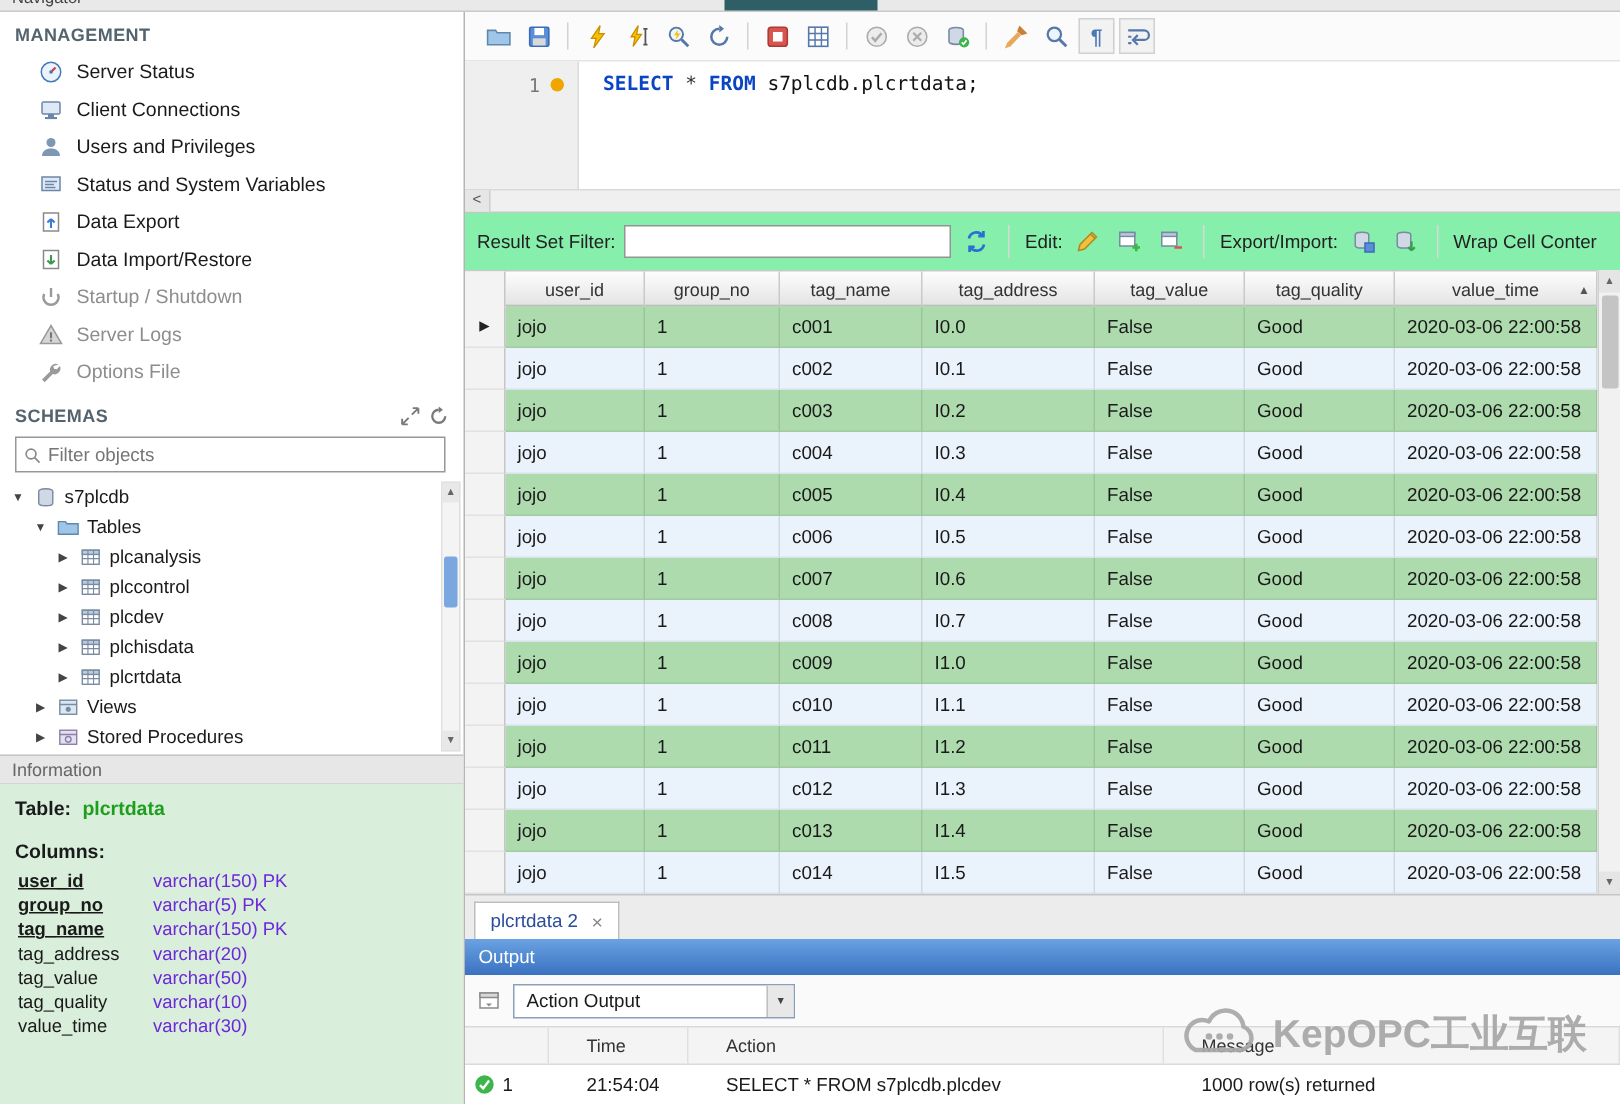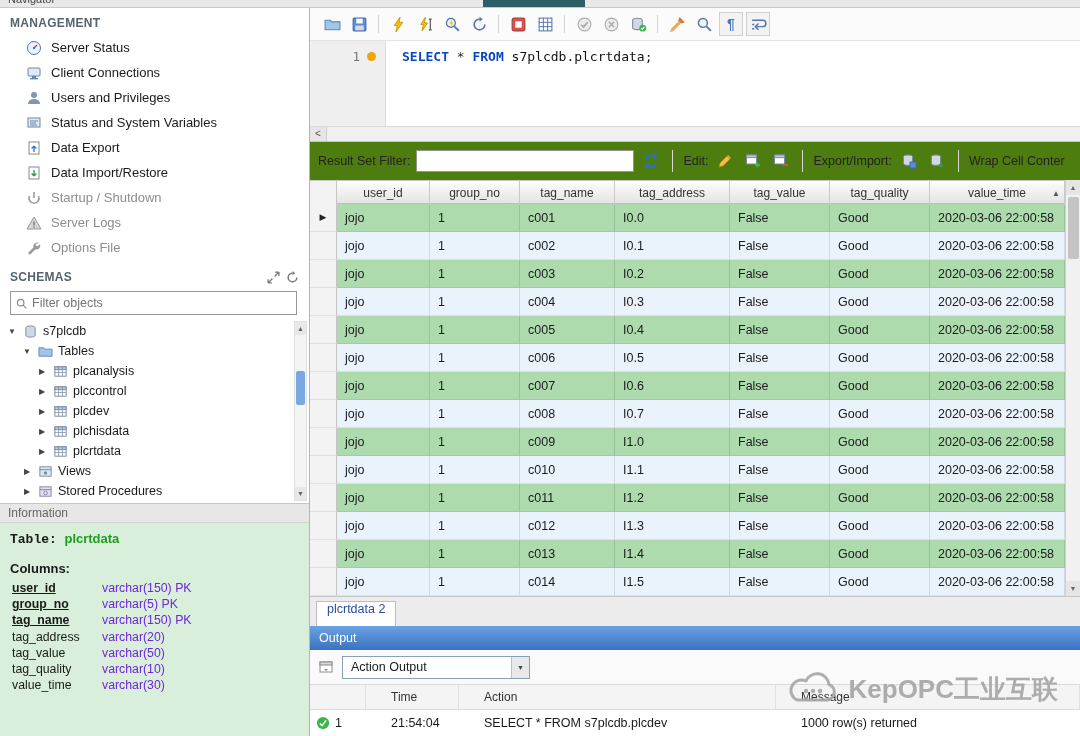--- a/index.html
+++ b/index.html
@@ -34,21 +34,21 @@
   .tree-row{display:flex;align-items:center;gap:5px;height:20px;font-size:12.5px;cursor:default;}
   .expander{width:12px;font-size:8px;color:#444;text-align:center;flex:none;}
   .tree-row .ic{width:15px;height:15px;}
   .tree-scroll{position:absolute;right:2px;top:2px;bottom:2px;width:13px;display:flex;flex-direction:column;align-items:center;background:#f4f4f4;border:1px solid #e0e0e0;}
   .ts-btn{height:13px;width:100%;display:flex;align-items:center;justify-content:center;font-size:7px;color:#666;background:#e8e8e8;}
   .ts-thumb{width:9px;height:34px;background:#7aa7e0;border-radius:2px;margin-top:36px;}
   .ts-fill{flex:1;}
   .info-head{height:20px;background:#e7e7e7;border-top:1px solid #c6c6c6;border-bottom:1px solid #d4d4d4;color:#666;font-size:12px;display:flex;align-items:center;padding-left:8px;flex:none;}
   .info-panel{flex:1;background:#d9efdb;padding:8px 10px;overflow:hidden;}
   .info-table-line{font-size:13px;margin-bottom:14px;}
-  .info-table-line .lbl{font-weight:bold;font-family:Liberation Mono, monospace;}
+  .info-table-line .lbl{font-weight:bold;}
   .info-table-line .tname{font-weight:bold;color:var(--tbl-green);margin-left:4px;}
   .info-cols-label{font-weight:bold;font-size:13px;margin-bottom:4px;}
   .info-col-row{display:flex;height:16.2px;align-items:center;}
   .col-name{width:92px;font-size:12.3px;padding-left:2px;}
   .col-name.pk{font-weight:bold;text-decoration:underline;}
   .col-type{color:#6d28d9;font-size:12.3px;}
 
   
   .main{flex:1;display:flex;flex-direction:column;min-width:0;position:relative;background:#fff;}
   .toolbar{height:32px;display:flex;align-items:center;gap:3px;padding:0 10px;background:#fbfbfb;flex:none;}
@@ -61,21 +61,21 @@
   .gutter{width:76px;background:#efefef;border-right:1px solid #dcdcdc;display:flex;justify-content:flex-end;gap:7px;padding:8px 9px 0 0;flex:none;}
   .gutter .ln{font-family:"DejaVu Sans Mono",monospace;font-size:12.5px;color:#777;}
   .gutter .dot{width:9px;height:9px;border-radius:50%;background:#f0a500;margin-top:3px;flex:none;}
   .code{padding:8px 0 0 16px;font-family:"DejaVu Sans Mono",monospace;font-size:13px;white-space:pre;color:#111;}
   .kw{color:var(--kw);font-weight:bold;}
   .star{color:#333;}
 
   .hscroll{height:16px;background:#f0f0f0;border-top:1px solid #dadada;border-bottom:1px solid #c6c6c6;display:flex;align-items:stretch;flex:none;}
   .hs-btn{width:17px;display:flex;align-items:center;justify-content:center;background:#e6e6e6;border-right:1px solid #cfcfcf;color:#555;font-size:10px;cursor:pointer;}
 
-  .rtoolbar{height:38px;display:flex;align-items:center;gap:6px;padding:0 8px;background:#4d7c0f;white-space:nowrap;overflow:hidden;flex:none;}
+  .rtoolbar{height:38px;display:flex;align-items:center;gap:6px;padding:0 8px;background:#86efac;white-space:nowrap;overflow:hidden;flex:none;}
   .rt-label{font-size:12.5px;color:#222;flex:none;}
   .rt-input{width:218px;height:22px;border:1px solid #949494;flex:none;font-family:"Liberation Sans",sans-serif;padding:0 4px;}
   .rt-btn{width:22px;height:22px;border:none;background:transparent;display:flex;align-items:center;justify-content:center;cursor:pointer;padding:0;flex:none;}
   .rt-btn svg{width:16px;height:16px;}
   .rt-sep{width:1px;height:22px;background:#d8d8d8;margin:0 4px;flex:none;}
 
   .gridwrap{height:416px;display:flex;flex:none;}
   .grid{flex:1;min-width:0;overflow:hidden;}
   .gcols{display:grid;grid-template-columns:27px 93px 90px 95px 115px 100px 100px 135px;}
   .grid-header{height:24px;background:linear-gradient(#fdfdfd,#e4e4e4);border-top:1px solid #c8c8c8;border-bottom:1px solid #bdbdbd;}
@@ -86,21 +86,21 @@
   .gutter-cell{background:#f3f3f3;border-right:1px solid #c5c5c5;justify-content:center;padding:0;font-size:9px;color:#222;}
   .row-green{background:var(--row-green);}
   .row-blue{background:var(--row-blue);}
 
   .vscroll{width:15px;background:#f1f1f1;border-left:1px solid #d0d0d0;display:flex;flex-direction:column;align-items:center;flex:none;}
   .vs-btn{height:15px;width:100%;display:flex;align-items:center;justify-content:center;font-size:7px;color:#666;background:#e5e5e5;}
   .vs-thumb{width:11px;height:62px;background:#c4c4c4;border-radius:2px;margin-top:2px;}
   .vs-fill{flex:1;}
 
   .tabbar{height:30px;background:#ececec;border-top:1px solid #c6c6c6;display:flex;align-items:flex-end;padding-left:6px;flex:none;}
-  .rtab{height:25px;background:#fff;border:1px solid #bdbdbd;border-bottom:none;display:flex;align-items:center;gap:9px;padding:0 10px;font-size:12.5px;color:#2a4d9b;cursor:pointer;flex-direction:column;}
+  .rtab{height:25px;background:#fff;border:1px solid #bdbdbd;border-bottom:none;display:flex;align-items:center;gap:9px;padding:0 10px;font-size:12.5px;color:#2a4d9b;cursor:pointer;}
   .rtab .close{color:#888;font-size:13px;}
 
   .outheader{height:24px;background:linear-gradient(#6aa2e2,var(--out-blue));color:#fff;font-size:12.5px;display:flex;align-items:center;padding-left:9px;flex:none;text-align:center;}
   .outtoolbar{height:34px;display:flex;align-items:center;gap:8px;padding-left:8px;background:#fafafa;flex:none;}
   .dropdown{width:188px;height:23px;border:1px solid #8aa0b8;background:#fff;display:flex;align-items:center;font-size:12.5px;padding-left:8px;cursor:pointer;}
   .dd-arrow{margin-left:auto;width:18px;height:100%;background:#e8e8e8;border-left:1px solid #c0c0c0;display:flex;align-items:center;justify-content:center;font-size:7px;color:#444;}
   .ogcols{display:grid;grid-template-columns:56px 76px 300px 1fr;gap:17px;}
   .outgrid-header{height:26px;background:#f4f4f4;border-top:1px solid #dadada;border-bottom:1px solid #dadada;flex:none;}
   .og-cell{display:flex;align-items:center;padding-left:8px;border-right:1px solid #e0e0e0;font-size:12px;color:#333;height:100%;}
   .outrow{height:26px;background:#fff;}

